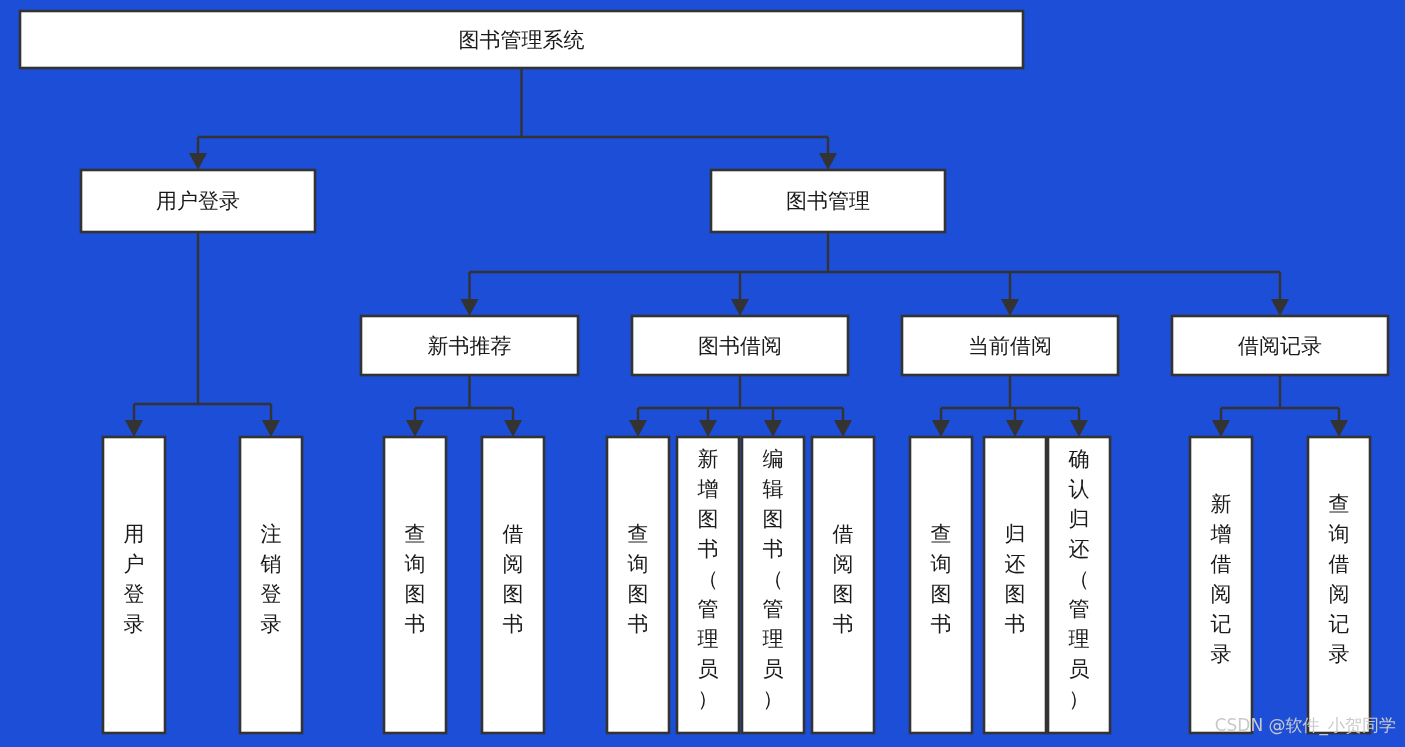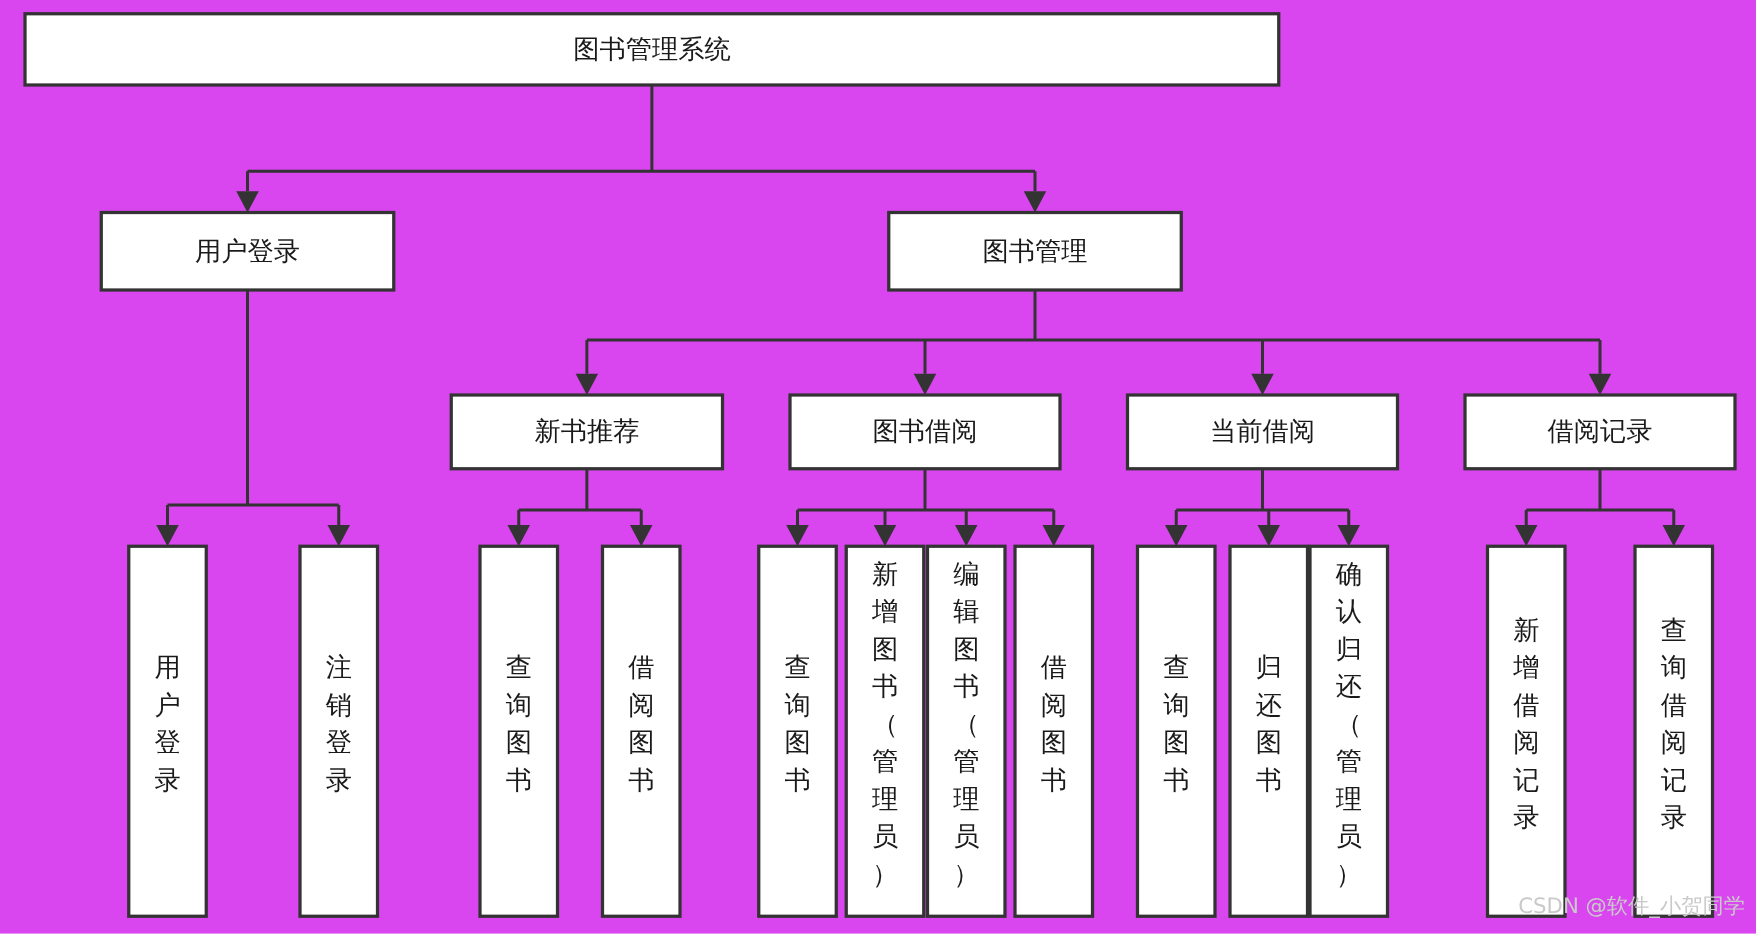--- a/index.html
+++ b/index.html
@@ -11,21 +11,21 @@
   body {
     width: 1405px;
     height: 747px;
     font-family: "DejaVu Sans", "Liberation Sans", sans-serif;
     overflow: hidden;
   }
   #diagram-root {
     position: relative;
     width: 1405px;
     height: 747px;
-    background: #d946ef;
+    background: #1d4ed8;
   }
   svg.diagram-canvas {
     position: absolute;
     top: 0;
     left: 0;
     width: 1405px;
     height: 747px;
     display: block;
   }
   .node-box {

